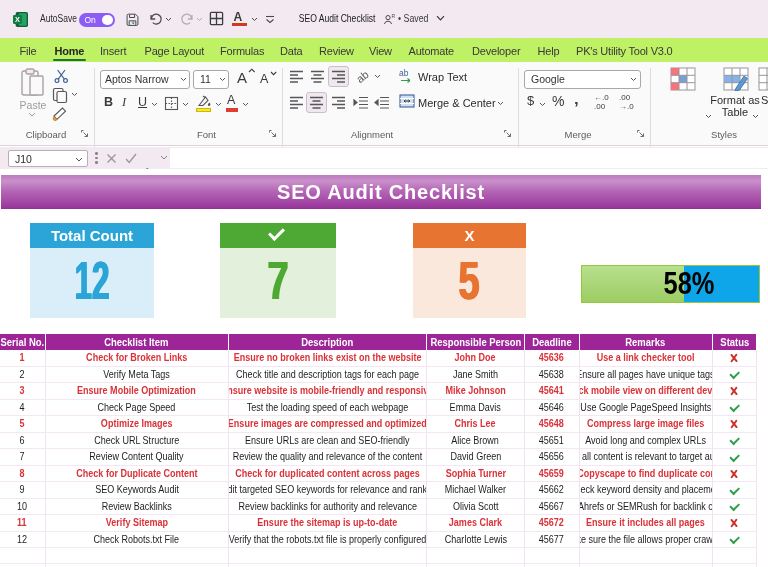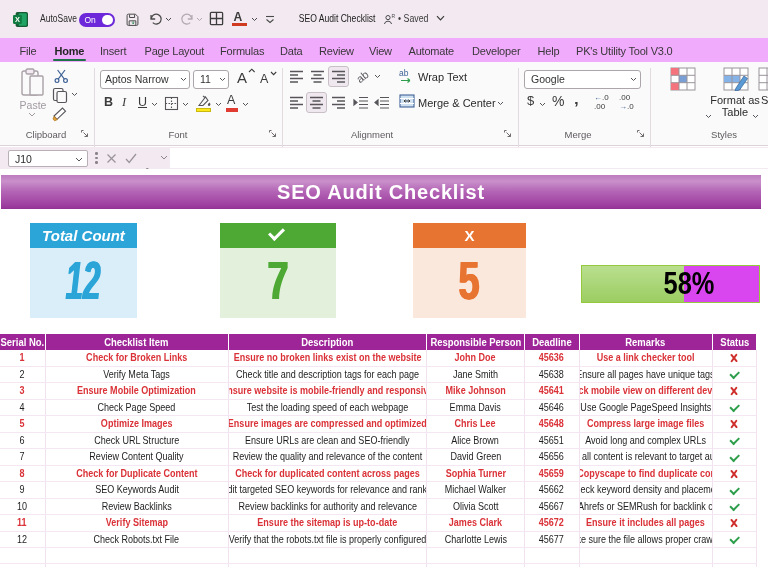--- a/index.html
+++ b/index.html
@@ -1,20 +1,20 @@
 <!DOCTYPE html>
 <html><head><meta charset="utf-8">
 <style>
 *{margin:0;padding:0;box-sizing:border-box;}
 html,body{width:768px;height:567px;overflow:hidden;}
 body{font-family:"Liberation Sans",sans-serif;background:#fff;position:relative;}
 .abs{position:absolute;}
 
 #titlebar{position:absolute;left:0;top:0;width:768px;height:38px;background:#f3eaf1;}
-#tabrow{position:absolute;left:0;top:38px;width:768px;height:24px;background:#f0abfc;font-size:11px;color:#3a373a;padding-left:48px;}
+#tabrow{position:absolute;left:0;top:38px;width:768px;height:24px;background:#bef264;font-size:11px;color:#3a373a;padding-left:48px;}
 #ribbon{position:absolute;left:0;top:62px;width:768px;height:84px;background:#fbfafb;border-bottom:1px solid #dcd3da;}
 #fbar{position:absolute;left:0;top:147px;width:768px;height:22px;background:#f3eaf1;padding-left:37px;}
 #sheet{position:absolute;left:0;top:169px;width:768px;height:398px;background:#fff;}
 .tab{position:absolute;top:7px;height:13px;line-height:13px;white-space:nowrap;letter-spacing:-0.2px;}
 .grpsep{position:absolute;top:6px;height:126px;width:1px;background:#e2dae0;}
 .grplabel{position:absolute;top:67px;font-size:9.5px;color:#5c5a5c;text-align:center;}
 .cbox{position:absolute;background:#fff;border:1px solid #aca6ab;border-radius:3px;font-size:10.5px;color:#333;}
 
 .ck{display:inline-block;position:relative;width:10px;height:10px;vertical-align:middle;}
 .ck:before{content:"";position:absolute;left:0.5px;top:1.5px;width:7px;height:3.5px;border-left:2.2px solid #2e9e4c;border-bottom:2.2px solid #2e9e4c;transform:rotate(-45deg);}
@@ -47,21 +47,21 @@
 <div id="titlebar">
   <svg class="abs" style="left:13px;top:12px;" width="15" height="15" viewBox="0 0 17 17">
       <rect x="3" y="0" width="14" height="17" rx="2" fill="#185c37"></rect>
       <rect x="6.5" y="1.5" width="9" height="14" rx="1" fill="#21a366"></rect>
       <rect x="0" y="3.5" width="10" height="10" rx="1.2" fill="#107c41"></rect>
       <text x="5" y="11.6" font-size="8.4" font-weight="bold" fill="#fff" text-anchor="middle" font-family="Liberation Sans">X</text>
     </svg>
   <div class="abs" style="left:40px;top:13px;font-size:10px;color:#2b2b2b;">
       <span style="display:block;transform:scaleX(0.85);transform-origin:0 0;white-space:nowrap;">AutoSave</span>
     </div>
-  <div class="abs" style="left:79px;top:13px;width:36px;height:13.5px;border-radius:7px;background:#6d28d9;">
+  <div class="abs" style="left:79px;top:13px;width:36px;height:13.5px;border-radius:7px;background:#8b5cf6;">
     <span class="abs" style="left:5.5px;top:1.8px;font-size:8.5px;color:#fff;">On</span>
     <span class="abs" style="left:23px;top:1.5px;width:10.5px;height:10.5px;border-radius:50%;background:#fff;"></span>
   </div>
   <svg class="abs" style="left:125px;top:12px;" width="15" height="16" viewBox="0 0 18 18" fill="none" stroke="#4a4a4a" stroke-width="1.2">
       <path d="M2.5 3.5 a1.5 1.5 0 0 1 1.5-1.5 h8.5 l3 3 v9 a1.5 1.5 0 0 1-1.5 1.5 h-10 a1.5 1.5 0 0 1-1.5-1.5 z"></path>
       <path d="M5.5 2.5 v3.5 h6 v-3.5"></path>
       <path d="M5 15 v-5 h8 v5"></path>
       <path d="M9.8 10.7 v2.6 M8.6 12.2 l1.2 1.3 1.2-1.3" stroke="#107c41" stroke-width="1"></path>
     </svg>
   <svg class="abs" style="left:149px;top:12px;" width="14" height="14" viewBox="0 0 17 15" fill="none" stroke="#4a4a4a" stroke-width="1.6">
@@ -195,21 +195,21 @@
     </svg>
   <div class="abs" style="left:196px;top:46px;width:15px;height:4px;background:#ffe81a;border:0.5px solid #c9b90f;"></div>
   <svg class="abs" style="left:215px;top:40px;" width="7" height="5" viewBox="0 0 7 5" fill="none" stroke="#57555a" stroke-width="1">
       <path d="M1 1 l2.5 2.5 L6 1"></path>
     </svg>
   <div class="abs" style="left:227px;top:31px;font-size:12.5px;color:#3b3b3b;">A</div>
   <div class="abs" style="left:226px;top:46px;width:12px;height:4px;background:#e03c31;"></div>
   <svg class="abs" style="left:242px;top:40px;" width="7" height="5" viewBox="0 0 7 5" fill="none" stroke="#57555a" stroke-width="1">
       <path d="M1 1 l2.5 2.5 L6 1"></path>
     </svg>
-  <div class="grplabel" style="left:140px;width:76px;">Font</div>
+  <div class="grplabel" style="left:140px;width:76px;text-align:right;">Font</div>
   <svg class="abs" style="left:268px;top:67px;" width="9" height="9" viewBox="0 0 9 9" fill="none" stroke="#6f6a6e" stroke-width="1">
       <path d="M1.5 1.5 h2 M1.5 1.5 v2 M3.5 3.5 L7.5 7.5 M7.5 7.5 v-3 M7.5 7.5 h-3"></path>
     </svg>
   
   <g id="align-icons"></g>
   <svg class="abs" style="left:289px;top:8px;" width="15" height="13" viewBox="0 0 15 13" stroke="#57555a" stroke-width="1.3">
       <path d="M1 1.5 h13 M1 5 h8 M1 8.5 h13 M1 12 h8"></path>
     </svg>
   <svg class="abs" style="left:310px;top:8px;" width="15" height="13" viewBox="0 0 15 13" stroke="#57555a" stroke-width="1.3">
       <path d="M1 1.5 h13 M3.5 5 h8 M1 8.5 h13 M3.5 12 h8"></path>
@@ -319,33 +319,33 @@
       <path d="M1 6 L4.2 9.5 L11 1"></path>
     </svg>
   <div class="abs" style="left:144px;top:2px;font-size:13px;color:#2b2b2b;font-family:'Liberation Serif',serif;margin-top:16px;">f<span style="font-size:10.5px;">x</span></div>
   <svg class="abs" style="left:160px;top:8px;" width="8" height="6" viewBox="0 0 8 6" fill="none" stroke="#8a848a" stroke-width="1">
       <path d="M1 1 l3 3 L7 1"></path>
     </svg>
   <div class="abs" style="left:170px;top:1px;width:598px;height:20px;background:#fff;"></div>
 </div>
 <div id="sheet">
   <div id="banner">SEO Audit Checklist</div>
-  <div class="card" style="left:30px;width:107px;font-style:italic;">
+  <div class="card" style="left:30px;width:124px;">
     <div class="hd" style="background:#2ba5d8;">Total Count</div>
     <div class="bd" style="background:#d9eef8;"><span class="bignum" style="color:#2ba5d8;">12</span></div>
   </div>
   <div class="card" style="left:220px;width:116px;">
     <div class="hd" style="background:#4da933;"><span class="wck"></span></div>
     <div class="bd" style="background:#e3f1dc;"><span class="bignum" style="color:#4da933;transform:scaleX(0.7);">7</span></div>
   </div>
   <div class="card" style="left:413px;width:113px;">
     <div class="hd" style="background:#e87431;">X</div>
     <div class="bd" style="background:#fbe8dc;"><span class="bignum" style="color:#e87431;transform:scaleX(0.7);">5</span></div>
   </div>
-  <div class="abs" style="left:581px;top:96px;width:179px;height:38px;border:1.5px solid #94c93d;background:#d946ef;">
+  <div class="abs" style="left:581px;top:96px;width:179px;height:38px;border:1.5px solid #94c93d;background:#0ea5e9;">
     <div class="abs" style="left:0;top:0;width:102px;height:100%;background:linear-gradient(180deg,#b9df8e,#9ccd62);"></div>
     <div class="abs" style="left:52px;top:0px;width:110px;height:35px;line-height:35px;text-align:center;font-weight:bold;font-size:31px;transform:scaleX(0.82);color:#000;">58%</div>
   </div>
   <table id="tbl">
     <colgroup>
         <col style="width:45px">
         <col style="width:183px">
         <col style="width:198px">
         <col style="width:97px">
         <col style="width:55px">

